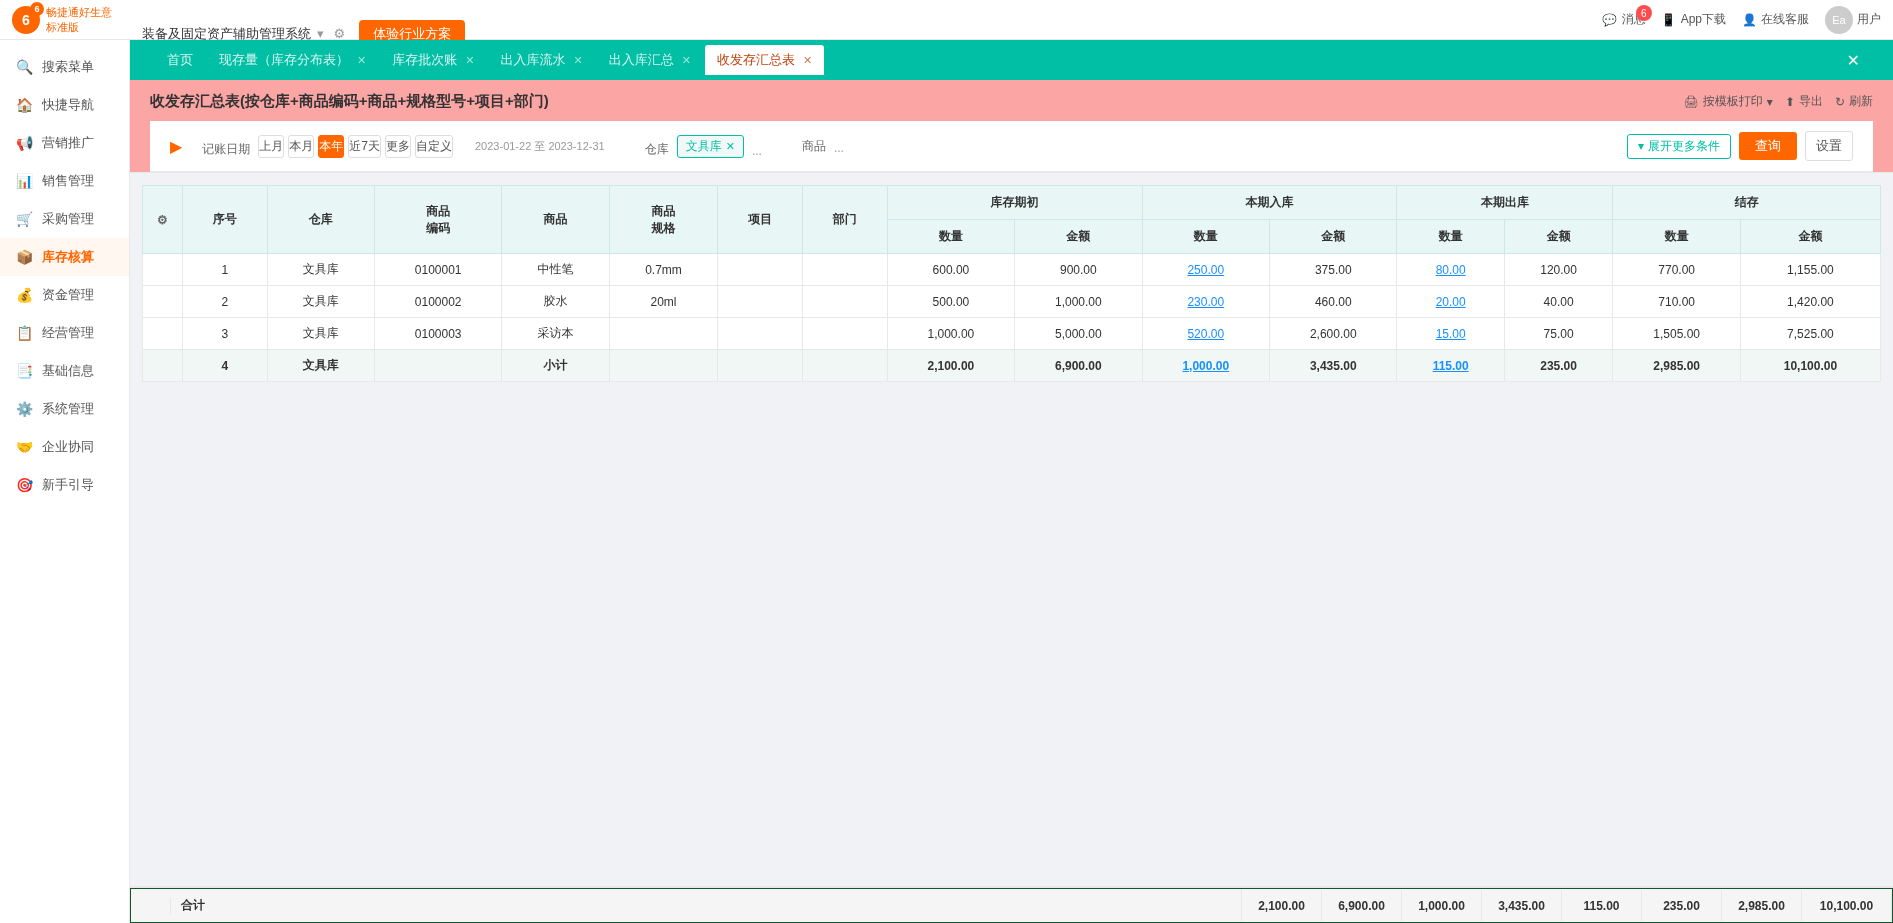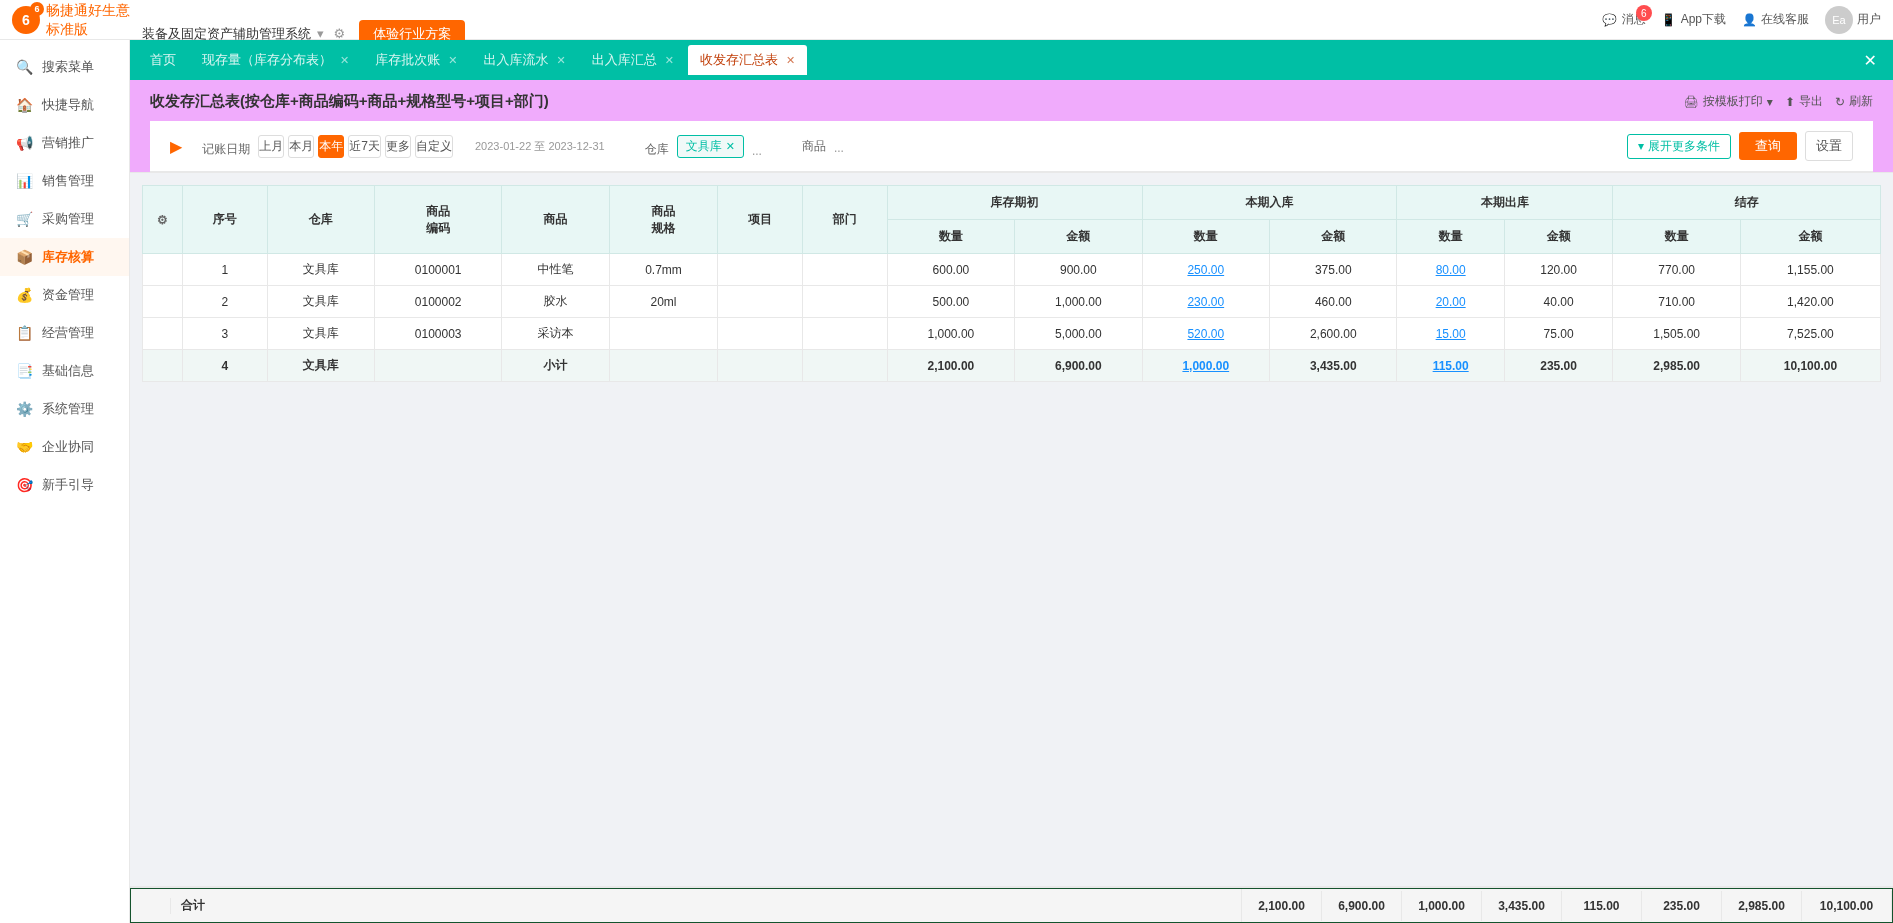--- a/index.html
+++ b/index.html
@@ -3,52 +3,52 @@
   <meta charset="utf-8">
   <style>
     * { box-sizing: border-box; margin: 0; padding: 0; }
     body { font-family: 'Microsoft YaHei', Arial, sans-serif; font-size: 13px; background: #f5f5f5; color: #333; height: 923px; overflow: hidden; display: flex; flex-direction: column; }
 
     
     .top-header { height: 40px; background: #fff; display: flex; align-items: center; padding: 0 12px; border-bottom: 1px solid #e8e8e8; flex-shrink: 0; }
     .logo-area { display: flex; align-items: center; gap: 6px; width: 130px; }
     .logo-icon { width: 28px; height: 28px; background: #ff6600; border-radius: 50%; display: flex; align-items: center; justify-content: center; color: #fff; font-weight: bold; font-size: 14px; position: relative; }
     .logo-badge { position: absolute; top: -4px; right: -4px; background: #ff6600; color: #fff; border-radius: 50%; width: 14px; height: 14px; font-size: 9px; display: flex; align-items: center; justify-content: center; }
-    .logo-text { font-size: 14px; color: #ff6600; line-height: 1.3; }
+    .logo-text { font-size: 11px; color: #ff6600; line-height: 1.3; }
     .app-title { flex: 1; font-size: 13px; color: #333; display: flex; align-items: center; gap: 6px; margin-top: 28px; }
     .trial-btn { background: #ff6600; color: #fff; border: none; border-radius: 4px; padding: 5px 14px; font-size: 13px; cursor: pointer; margin-left: 8px; }
     .header-right { display: flex; align-items: center; gap: 16px; color: #555; font-size: 12px; }
     .header-icon-group { display: flex; align-items: center; gap: 4px; cursor: pointer; position: relative; }
     .badge { background: #ff4d4f; color: #fff; border-radius: 50%; width: 16px; height: 16px; font-size: 10px; display: flex; align-items: center; justify-content: center; position: absolute; top: -6px; right: -6px; }
     .user-avatar { width: 28px; height: 28px; background: #ccc; border-radius: 50%; display: flex; align-items: center; justify-content: center; font-size: 11px; color: #fff; }
 
     
     .main-layout { display: flex; flex: 1; overflow: hidden; }
 
     
     .sidebar { width: 130px; background: #fff; border-right: 1px solid #e8e8e8; flex-shrink: 0; display: flex; flex-direction: column; padding-top: 8px; }
     .sidebar-item { display: flex; align-items: center; gap: 8px; padding: 10px 16px; cursor: pointer; color: #555; font-size: 13px; }
     .sidebar-item.active { background: #fff7f0; color: #ff6600; font-weight: bold; }
     .sidebar-icon { width: 18px; height: 18px; display: flex; align-items: center; justify-content: center; font-size: 14px; }
 
     
     .content-area { flex: 1; display: flex; flex-direction: column; overflow: hidden; }
 
     
-    .tab-bar { height: 40px; background: #00bfa5; display: flex; align-items: center; padding: 0 8px; gap: 2px; flex-shrink: 0; }
+    .tab-bar { height: 40px; background: #00bfa5; display: flex; align-items: center; padding: 0 25px; gap: 2px; flex-shrink: 0; }
     .tab { display: flex; align-items: center; gap: 4px; padding: 6px 12px; color: rgba(255,255,255,0.85); cursor: pointer; border-radius: 3px 3px 0 0; font-size: 13px; }
     .tab.active { background: #fff; color: #c2410c; }
     .tab-close { font-size: 11px; margin-left: 4px; opacity: 0.7; }
     .tab-bar-close { margin-left: auto; color: #fff; cursor: pointer; font-size: 16px; padding: 4px 8px; }
 
     
     .page-content { flex: 1; background: #f0f2f5; overflow-y: auto; padding: 0; display: flex; flex-direction: column; }
 
     
-    .page-header { background: #f0abfc; padding: 12px 20px 0 20px; border-bottom: 1px solid #e8e8e8; flex-shrink: 0; }
+    .page-header { background: #fca5a5; padding: 12px 20px 0 20px; border-bottom: 1px solid #e8e8e8; flex-shrink: 0; }
     .page-title-row { display: flex; align-items: center; justify-content: space-between; margin-bottom: 10px; }
     .page-title { font-size: 15px; font-weight: bold; color: #333; }
     .page-actions { display: flex; align-items: center; gap: 12px; }
     .action-btn { display: flex; align-items: center; gap: 4px; color: #555; cursor: pointer; font-size: 12px; }
 
     
     .filter-bar { background: #fff; padding: 10px 20px; border-bottom: 1px solid #e8e8e8; display: flex; align-items: center; gap: 20px; flex-shrink: 0; }
     .filter-arrow { color: #ff6600; cursor: pointer; font-size: 16px; }
     .filter-section { display: flex; align-items: flex-end; gap: 8px; }
     .filter-label { color: #666; font-size: 12px; white-space: nowrap; }

